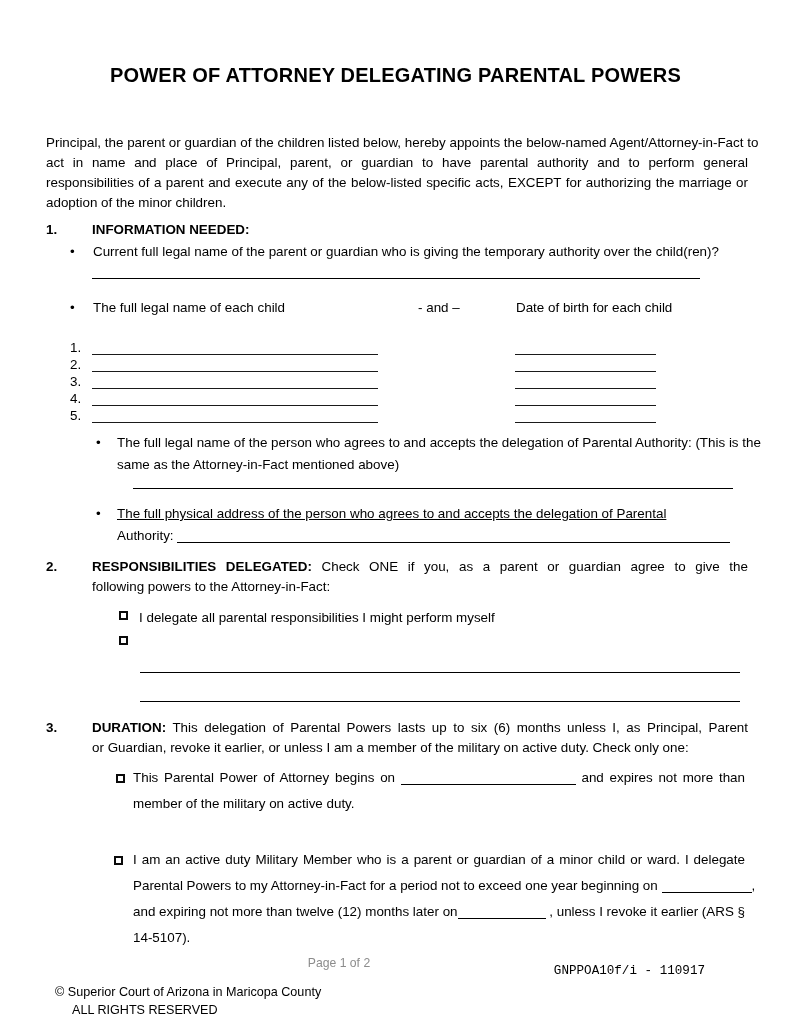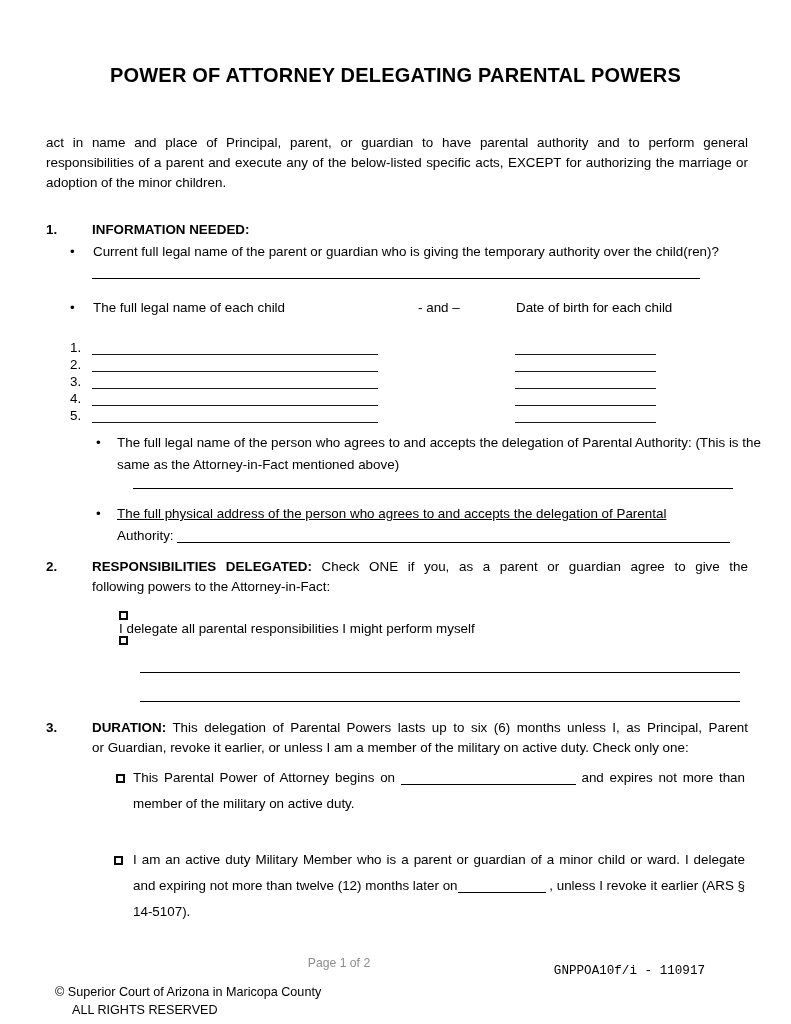--- a/index.html
+++ b/index.html
@@ -21,21 +21,21 @@
   .blank { display:inline-block; height:13px; border-bottom:1.5px solid #000; vertical-align:-3px; }
   .bul { display:flex; }
   .bul .bm { flex:0 0 23px; }
   .bul2 .bm { flex:0 0 21px; }
   .bul .bt { flex:1 1 auto; }
   .cols { display:flex; }
   .crow { display:flex; height:17px; align-items:flex-end; }
   .crow .num { width:22px; line-height:15px; }
   .cblank { display:block; height:15px; border-bottom:1.5px solid #1a1a1a; }
   .gap { display:block; height:15px; }
-  .cbrow { display:flex; align-items:flex-start; line-height:18px;flex-direction:column; }
+  .cbrow { display:flex; align-items:flex-start; line-height:18px; }
   .cbox { flex:0 0 auto; width:9px; height:9px; border:2px solid #0a0a0a; background:#fff; }
   .cb-s2 .cbox { margin:2px 11px 0 0; }
   .opt { display:flex; align-items:flex-start; }
   .opt .cbox { margin:9px 0 0 0; }
   .opt .otext { width:612px; }
   .opt1 .otext { line-height:25.5px; margin-left:8px; }
   .opt2 .otext { line-height:26px; margin-left:10px; }
   .footer-pagenum { left:0; top:956px; width:678px; text-align:center;
                     color:#8c8c8c; font-size:12.2px; line-height:15px; }
   .footer-code { right:86px; top:964px; font-size:12.6px; line-height:15px;font-family:Liberation Mono, monospace; }
@@ -43,20 +43,21 @@
   .footer-copy2 { left:64px; top:1003px; font-size:12.6px; line-height:15px;margin-left:8px; }
 </style>
 </head>
 <body>
 
 <div class="page">
 
   <h1 class="abs title">POWER OF ATTORNEY DELEGATING PARENTAL POWERS</h1>
 
   <div class="abs" style="left:46px; top:133px; width:702px;">
+    <div class="jl nw">Principal, the parent or guardian of the children listed below, hereby appoints the below-named Agent/Attorney-in-Fact to</div>
     <div class="jl nw">act in name and place of Principal, parent, or guardian to have parental authority and to perform general</div>
     <div class="jl nw">responsibilities of a parent and execute any of the below-listed specific acts, EXCEPT for authorizing the marriage or</div>
     <div class="nw">adoption of the minor children.</div>
   </div>
 
   <span class="abs secnum" style="top:220px;">1.</span>
   <div class="abs b nw" style="left:92px; top:220px;">INFORMATION NEEDED:</div>
 
   <div class="abs bul" style="left:70px; top:242px; width:678px;">
     <span class="bm">•</span>
@@ -148,20 +149,21 @@
     <span class="otext">
       <span class="jl nw" style="display:block;">This Parental Power of Attorney begins on <span class="blank" style="width: 175px;"></span> and expires not more than</span>
       <span class="nw" style="display:block;">member of the military on active duty.</span>
     </span>
   </div>
 
   <div class="abs opt opt2" style="left:114px; top:847px; width:634px;">
     <span class="cbox"></span>
     <span class="otext">
       <span class="jl nw" style="display:block;">I am an active duty Military Member who is a parent or guardian of a minor child or ward. I delegate</span>
+      <span class="jl nw" style="display:block;">Parental Powers to my Attorney-in-Fact for a period not to exceed one year beginning on <span class="blank" style="width: 90px;"></span>,</span>
       <span class="jl nw" style="display:block;">and expiring not more than twelve (12) months later on<span class="blank" style="width: 88px;"></span> , unless I revoke it earlier (ARS §</span>
       <span class="nw" style="display:block;">14-5107).</span>
     </span>
   </div>
 
   <div class="abs footer-pagenum">Page 1 of 2</div>
   <div class="abs footer-code nw">GNPPOA10f/i - 110917</div>
   <div class="abs footer-copy1 nw">© Superior Court of Arizona in Maricopa County</div>
   <div class="abs footer-copy2 nw">ALL RIGHTS RESERVED</div>
 

